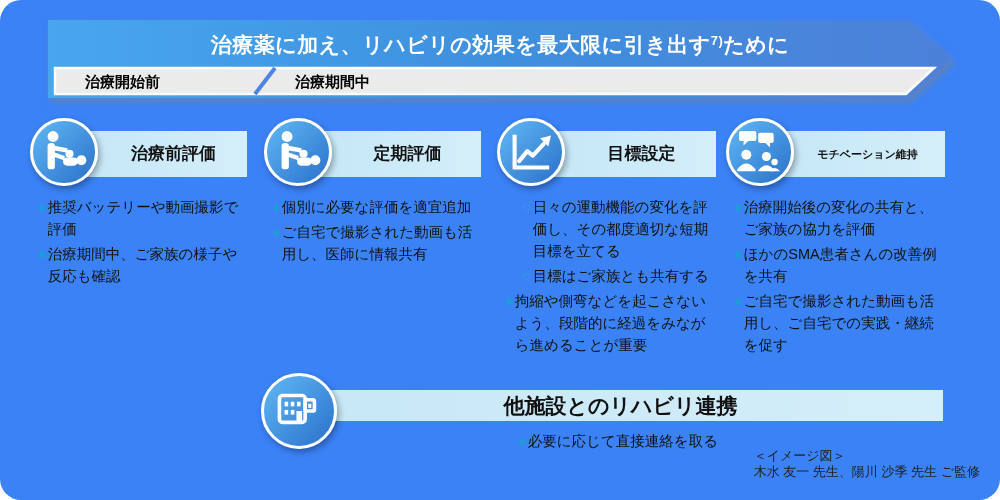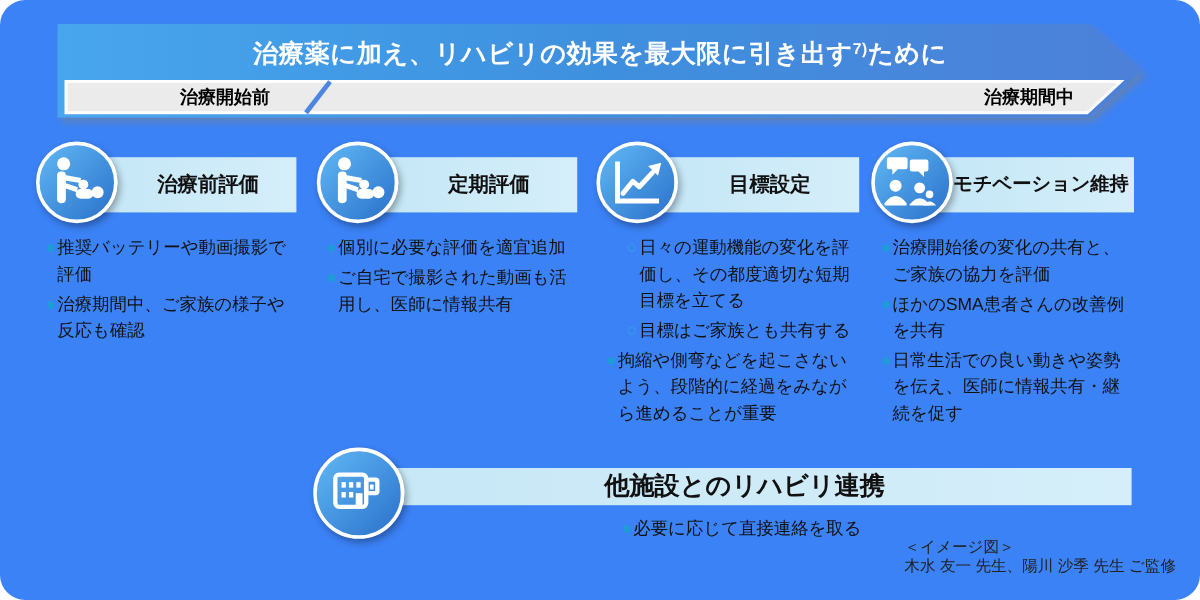--- a/index.html
+++ b/index.html
@@ -6,35 +6,35 @@
   #page{position:relative;width:1000px;height:500px;background:#3b82f6;overflow:hidden;
         font-family:"Liberation Sans","DejaVu Sans",sans-serif;color:#111;border-radius:21px;}
   .abs{position:absolute;}
 
   
   #banner-svg{position:absolute;left:40px;top:10px;width:925px;height:100px;}
   .banner-title{position:absolute;left:120px;right:120px;top:31px;text-align:center;
     font-size:21px;font-weight:bold;color:#fff;letter-spacing:.5px;white-space:nowrap;}
   .banner-title .sup{font-size:13px;position:relative;top:-7px;}
   .phase-label{position:absolute;top:69px;height:26px;line-height:26px;
-    font-size:15px;font-weight:bold;color:#000;text-align:right;}
+    font-size:15px;font-weight:bold;color:#000;text-align:left;}
   #phase-before{left:85px;width:140px;}
   #phase-during{left:295px;width:600px;}
 
   
   .col{position:absolute;top:118px;height:265px;}
   .icon-circle{position:absolute;left:0;top:0;width:68px;height:68px;border-radius:50%;
     background:linear-gradient(135deg,#5bb1f0 10%,#2d74cd 95%);
     border:3px solid #fff;box-sizing:border-box;
     box-shadow:2px 3px 6px rgba(0,0,0,.33);z-index:3;}
   .icon-circle svg{width:100%;height:100%;display:block;}
   .title-bar{position:absolute;left:34px;right:0;top:13px;height:46px;line-height:46px;
     background:linear-gradient(90deg,#c3e6f6,#d5eefa);z-index:1;
     text-align:center;font-size:17px;font-weight:bold;color:#111;padding-left:36px;box-sizing:border-box;}
-  .title-bar.small{font-size:16px;padding-left:30px;}
+  .title-bar.small{font-size:11px;padding-left:30px;}
   .blist{position:absolute;left:8px;right:0;top:78px;margin:0;padding:0;list-style:none;}
   .blist li{display:flex;margin:0 0 3px 0;font-size:14.5px;line-height:22px;font-weight:normal;}
   .blist li .txt{flex:1;}
   .dot{color:#1e9cd8;margin-right:1px;}
   .dot::before{content:"●";}
   .blist li.sub{margin-left:17px;}
   .ring{color:#2ea6de;margin-right:2px;font-weight:bold;}
   .ring::before{content:"○";}
 
   
@@ -168,21 +168,21 @@
       <li>
           <span class="dot"></span>
           <span class="txt">治療開始後の変化の共有と、ご家族の協力を評価</span>
         </li>
       <li>
           <span class="dot"></span>
           <span class="txt">ほかのSMA患者さんの改善例を共有</span>
         </li>
       <li>
           <span class="dot"></span>
-          <span class="txt">日常生活での良い動きや姿勢を伝え、医師に情報共有・継続を促す</span>
+          <span class="txt">ご自宅で撮影された動画も活用し、ご自宅での実践・継続を促す</span>
         </li>
     </ul>
   </div>
 
   <div id="bottom-bar">他施設とのリハビリ連携</div>
   <div class="icon-circle abs" id="bottom-circle">
     <svg viewBox="0 0 68 68">
       <rect x="15" y="19" width="25" height="26" rx="3" fill="none" stroke="#fff" stroke-width="3.5"></rect>
       <rect x="40" y="23" width="9" height="11" rx="1.5" fill="none" stroke="#fff" stroke-width="3.5"></rect>
       <rect x="20" y="25" width="3.5" height="4.5" fill="#fff"></rect>

